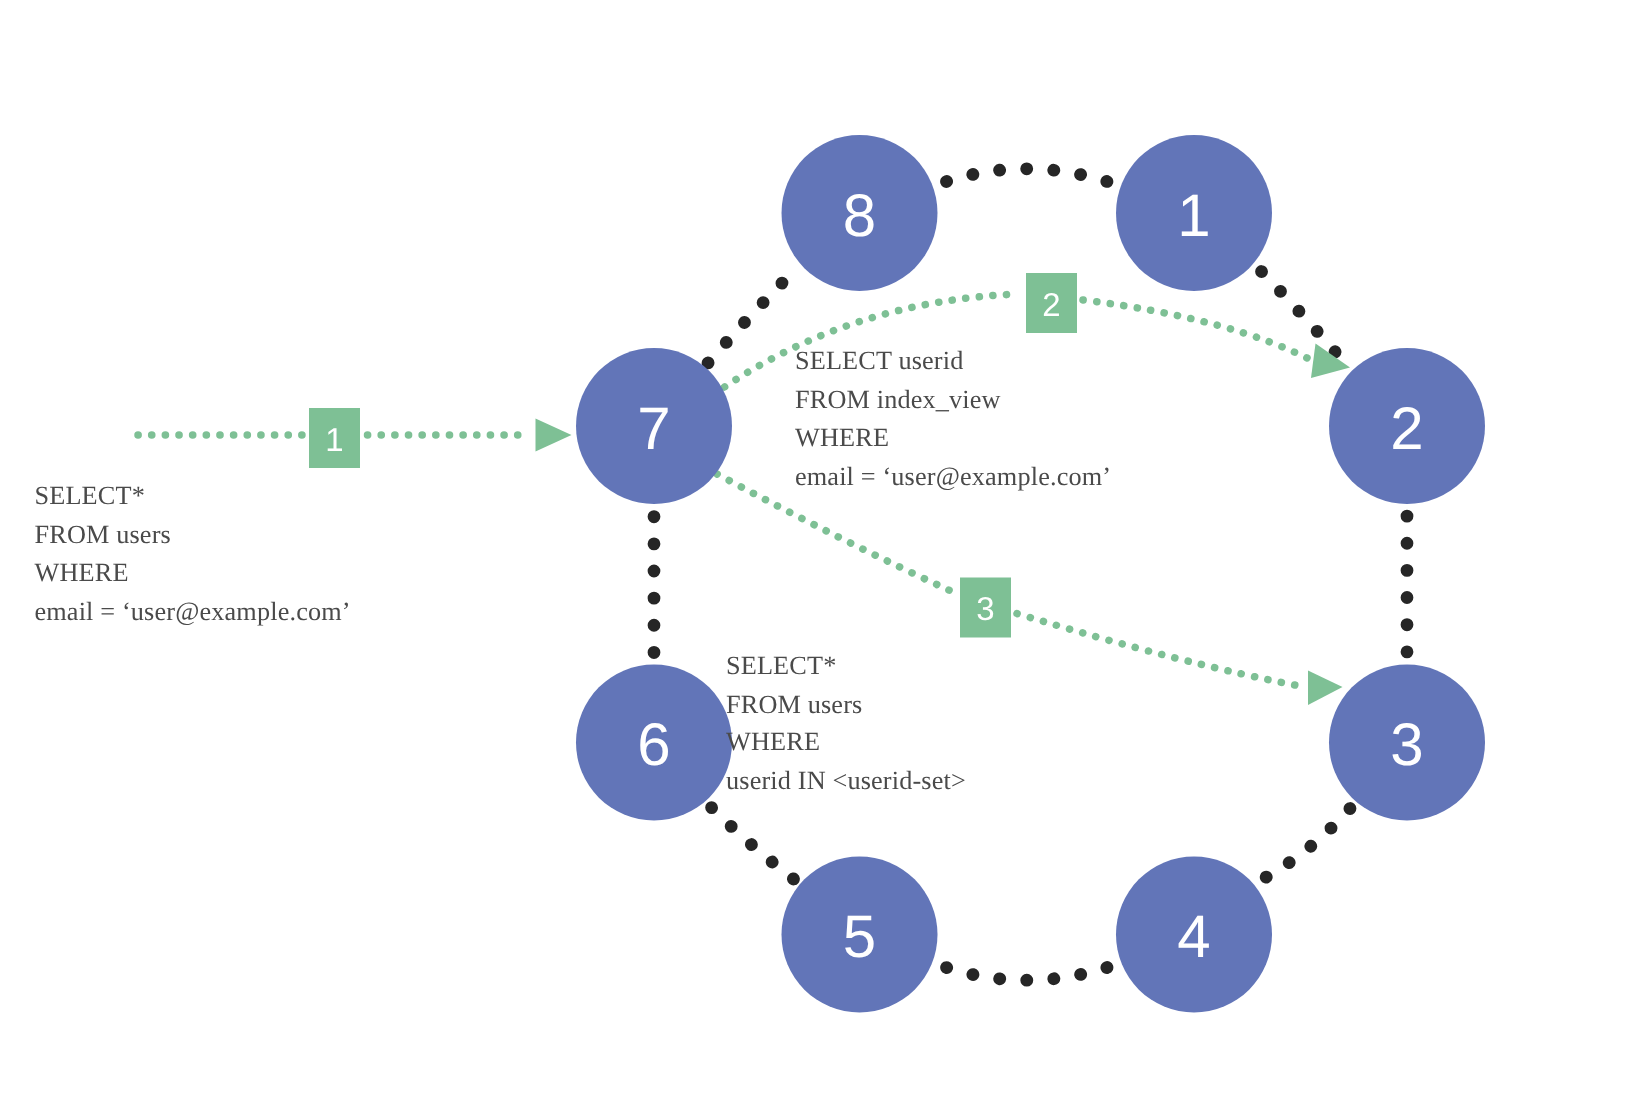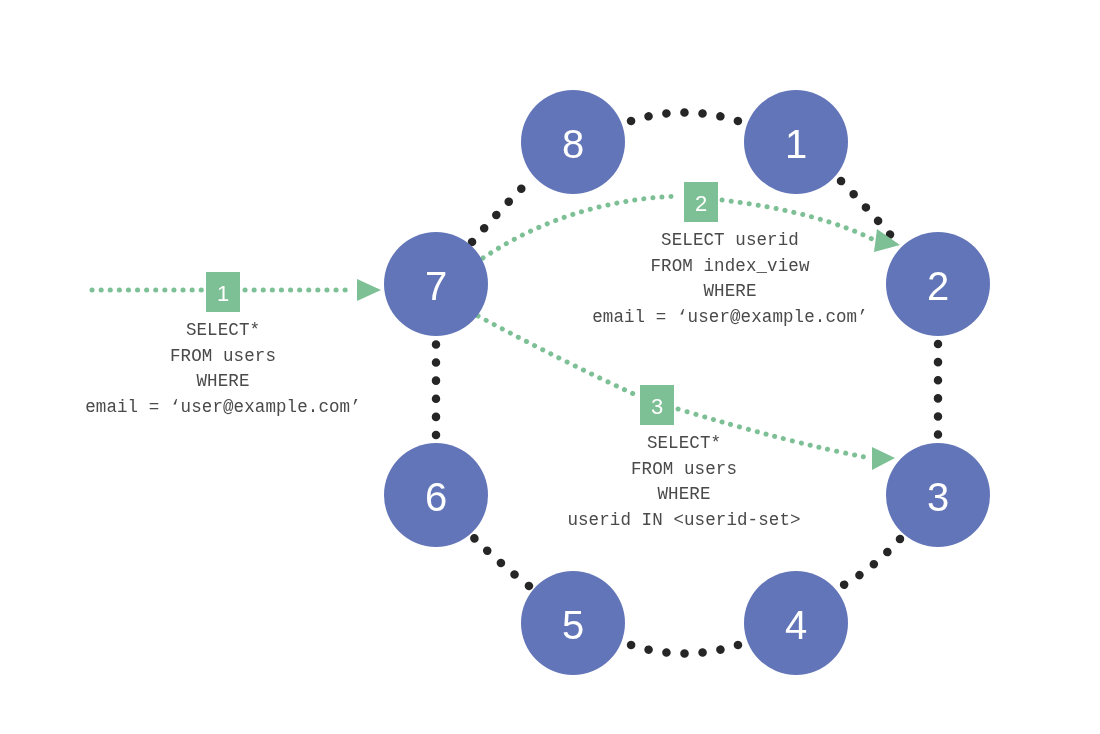--- a/index.html
+++ b/index.html
@@ -38,25 +38,25 @@
   .step-box-num {
     font-family: "Liberation Sans", sans-serif;
     font-size: 22px;
     font-weight: 400;
     fill: #ffffff;
     text-anchor: middle;
     dominant-baseline: central;
   }
   .query-text {
     position: absolute;
-    font-family: Liberation Mono, monospace;
+    font-family: Liberation Serif, serif;
     font-size: 17.5px;
     line-height: 25.5px;
     color: #4a4a4a;
-    text-align: center;
+    text-align: left;
     white-space: pre;
     letter-spacing: 0.1px;
   }
 </style>
 </head>
 <body>
 
 <div id="canvas">
 
   <svg id="diagram-svg" viewBox="0 0 1100 734" xmlns="http://www.w3.org/2000/svg">

